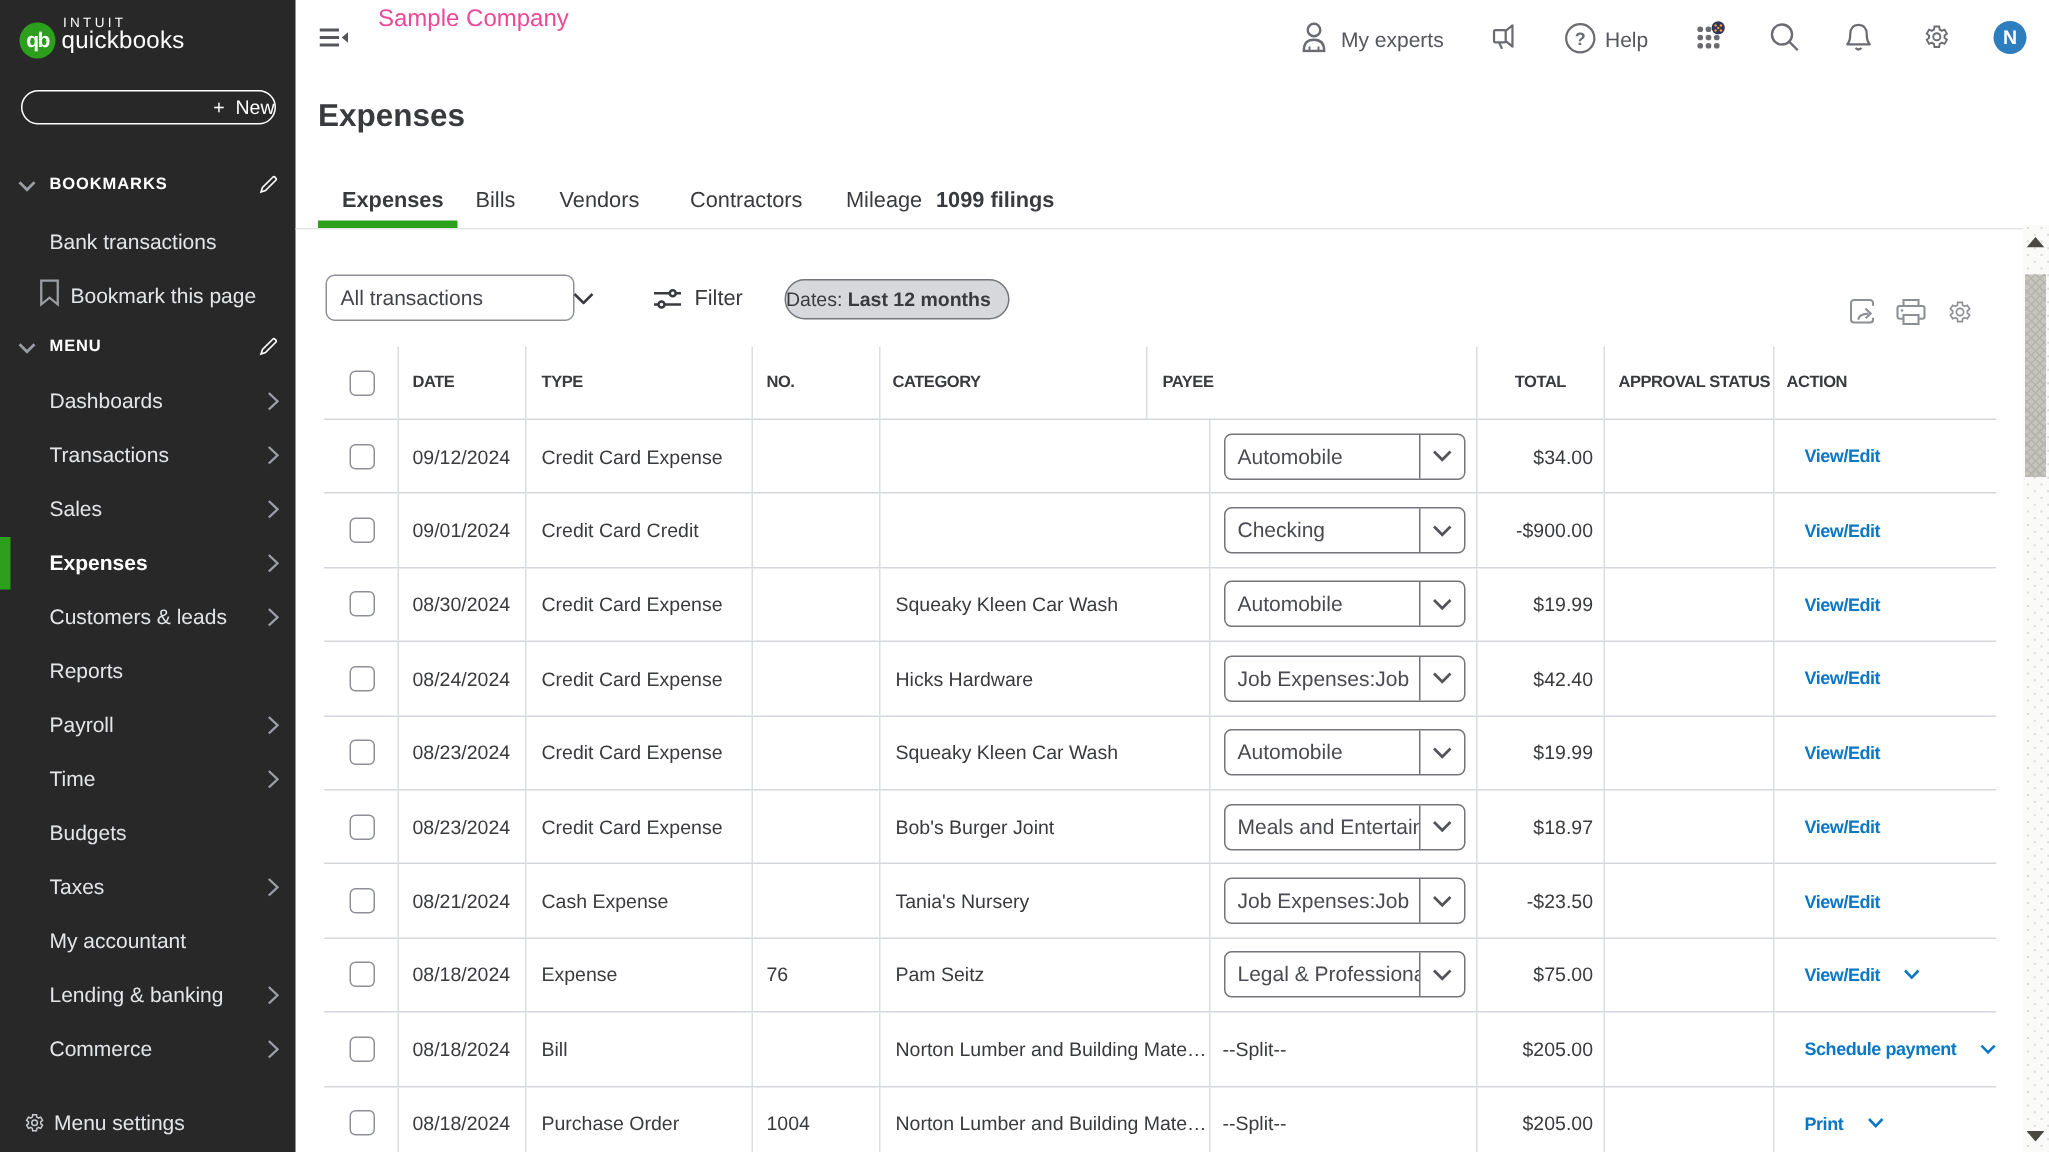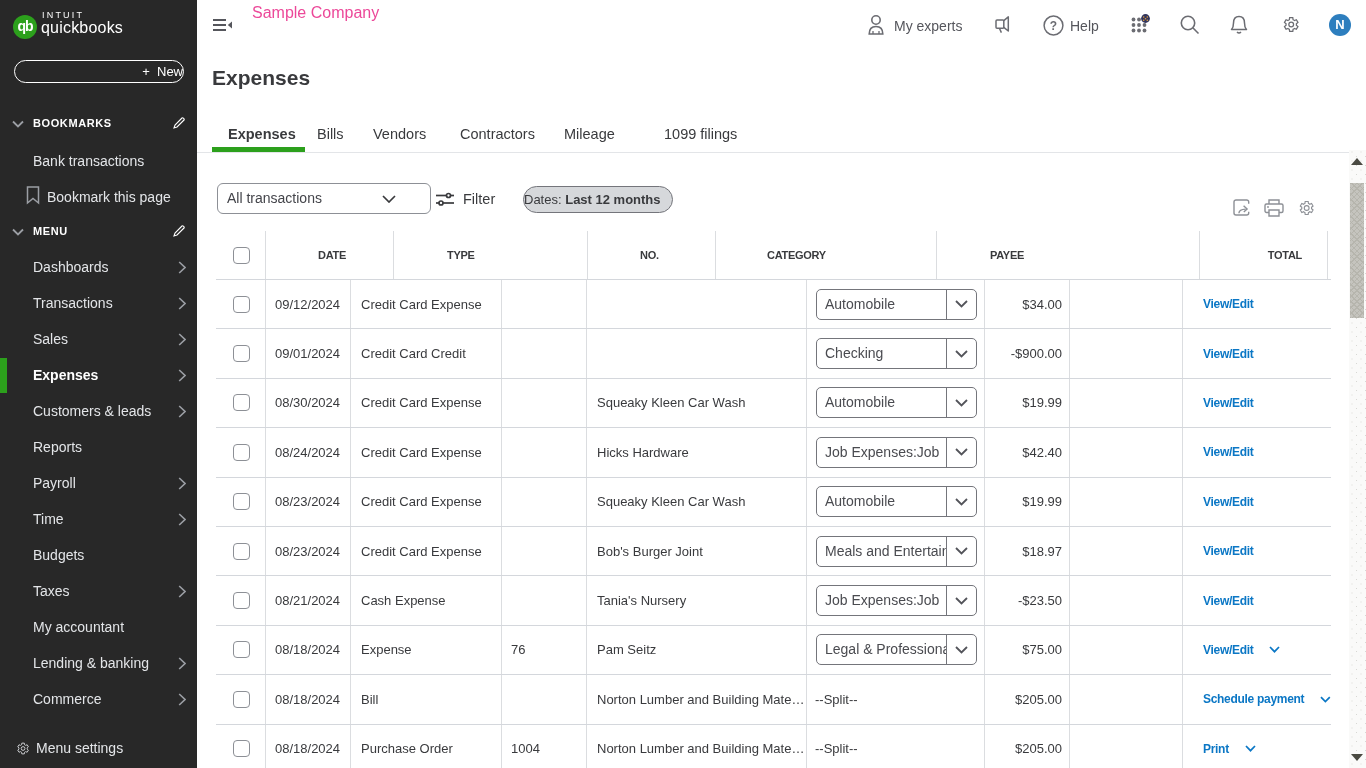--- a/index.html
+++ b/index.html
@@ -19,27 +19,27 @@
 .chev-d { position:absolute; width:12px; height:8px; }
 #greenbar { position:absolute; left:0; top:358px; width:7px; height:35px; background:#2CA01C; }
 #samplecompany { position:absolute; left:252px; top:4px; font-size:16px; color:#ec4899; }
 #avatar { position:absolute; left:1329px; top:14px; width:22px; height:22px; border-radius:50%; background:#2D7EBE; color:#fff; font-weight:bold; font-size:13px; text-align:center; line-height:22px; }
 .topt { position:absolute; top:18px; font-size:14px; color:#55565C; }
 
 #h1 { position:absolute; left:212px; top:66px; font-size:21px; font-weight:bold; color:#393A3D; }
 .tab { position:absolute; top:126px; font-size:14.5px; color:#393A3D; }
 #tabline { position:absolute; left:197px; top:152px; width:1152px; height:1px; background:#E3E5E8; }
 #tabgreen { position:absolute; left:212px; top:147px; width:93px; height:5px; background:#2CA01C; }
-#selbox { position:absolute; left:217px; top:183px; width:214px; height:31px; border:1px solid #8D9096; border-radius:6px; font-size:14px; color:#43444A; line-height:29px; padding-left:9px; }
+#selbox { position:absolute; left:217px; top:183px; width:166px; height:31px; border:1px solid #8D9096; border-radius:6px; font-size:14px; color:#43444A; line-height:29px; padding-left:9px; }
 #filtertxt { position:absolute; left:463px; top:191px; font-size:14.5px; color:#393A3D; }
 #datespill { position:absolute; left:523px; top:186px; width:150px; height:27px; background:#D6D8DB; border:1px solid #74757B; border-radius:14px; font-size:13px; color:#393A3D; text-align:left; line-height:25px; }
 
 #table { position:absolute; left:216px; top:231px; width:1115px; height:537px; overflow:hidden; color:#393A3D; }
 .trow { display:flex; width:1115px; }
-.th { height:48px;gap:43px; }
+.th { height:48px; }
 .tr { height:49.4px; border-top:1px solid #D4D7DC; }
 .td { flex:none; height:100%; display:flex; align-items:center; font-size:13px; color:#393A3D; overflow:hidden; white-space:nowrap; }
 .bR { border-right:1px solid #DBDDE0; }
 .c1 { width:50px; justify-content:flex-start; padding-left:17px; }
 .c2 { width:85px; padding-left:9px; }
 .c3 { width:151px; padding-left:10px; }
 .c4 { width:85px; padding-left:9px; }
 .c5 { width:220px; padding-left:10px; }
 .c5 > span { overflow:hidden; text-overflow:ellipsis; white-space:nowrap; }
 .c6 { width:178px; padding-left:8px; }
@@ -199,21 +199,21 @@
     <circle cx="12.9" cy="12" r="3" fill="none" stroke="#6B6C72" stroke-width="1.6"></circle>
   </svg>
 <div id="avatar">N</div>
 
 <div id="h1">Expenses</div>
 <div class="tab" style="left:228px; font-weight:bold;">Expenses</div>
 <div class="tab" style="left:317px;">Bills</div>
 <div class="tab" style="left:373px;">Vendors</div>
 <div class="tab" style="left:460px;">Contractors</div>
 <div class="tab" style="left:564px;">Mileage</div>
-<div class="tab" style="left:664px;">1099 filings</div>
+<div class="tab" style="left:624px;font-weight:bold;">1099 filings</div>
 <div id="tabgreen"></div>
 <div id="tabline"></div>
 <div id="selbox">All transactions</div>
 <svg class="abs" style="left:382px; top:195px;" width="14" height="8" viewBox="0 0 14 8">
     <path d="M1 1 L7 7 L13 1" fill="none" stroke="#393A3D" stroke-width="1.7"></path>
   </svg>
 <svg class="abs" style="left:436px; top:192px;" width="18" height="15" viewBox="0 0 18 15">
     <g stroke="#393A3D" stroke-width="1.7" fill="none">
       <line x1="0" y1="3.5" x2="18" y2="3.5"></line>
       <line x1="0" y1="11" x2="18" y2="11"></line>

